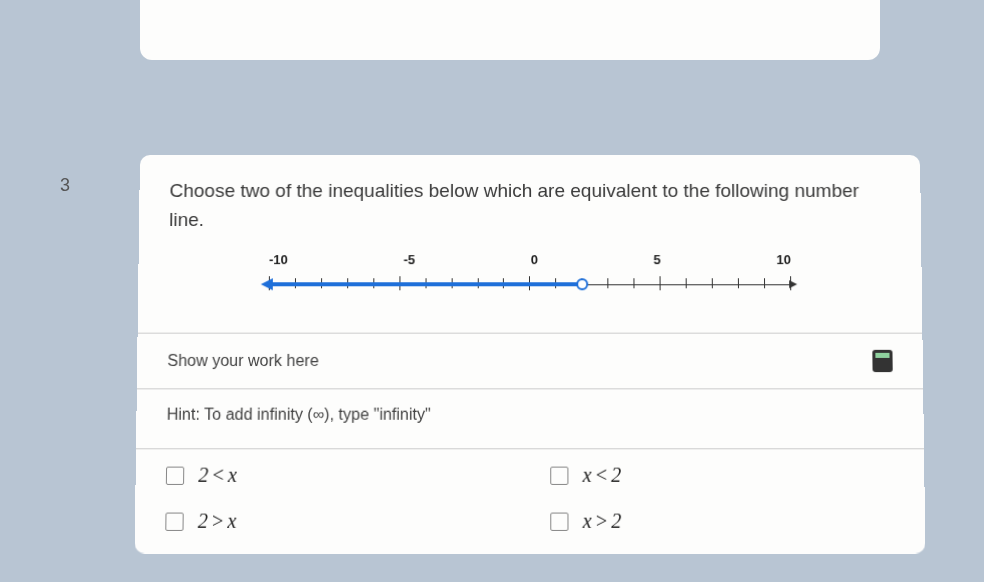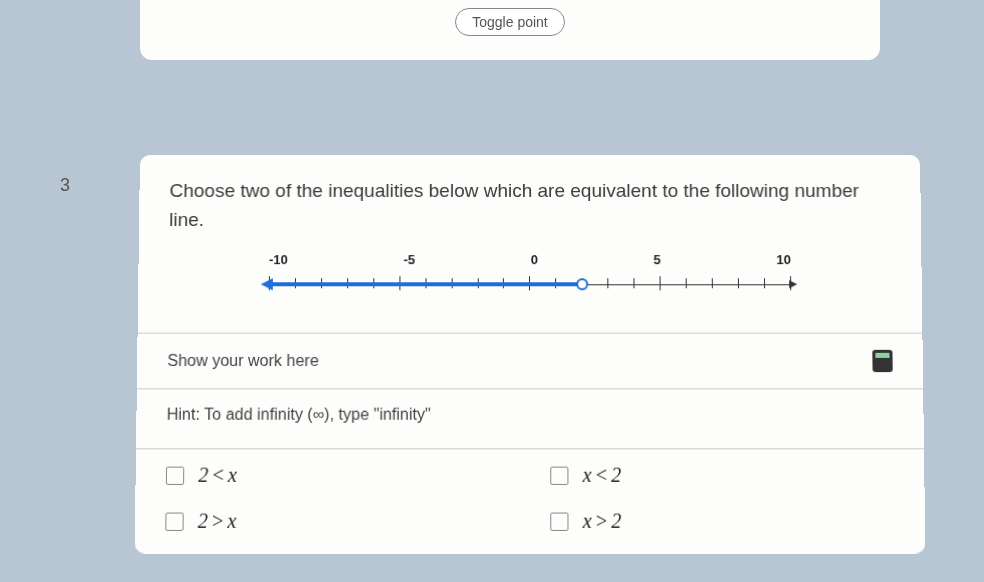--- a/index.html
+++ b/index.html
@@ -178,21 +178,20 @@
   border-radius: 2px;
   flex-shrink: 0;
 }
 .math { font-family: 'Times New Roman', serif; font-style: italic; }
 .math .op { font-style: normal; padding: 0 4px; }
 </style>
 </head>
 <body>
 
 <div class="top-card">
-  <button class="toggle-btn">Toggle point</button>
 </div>
 
 <div class="question-num">3</div>
 
 <div class="main-card">
   <div class="question-text">Choose two of the inequalities below which are equivalent to the following number line.</div>
 
   <div class="numberline-wrap">
     <div class="numberline">
       <div class="nl-labels">

